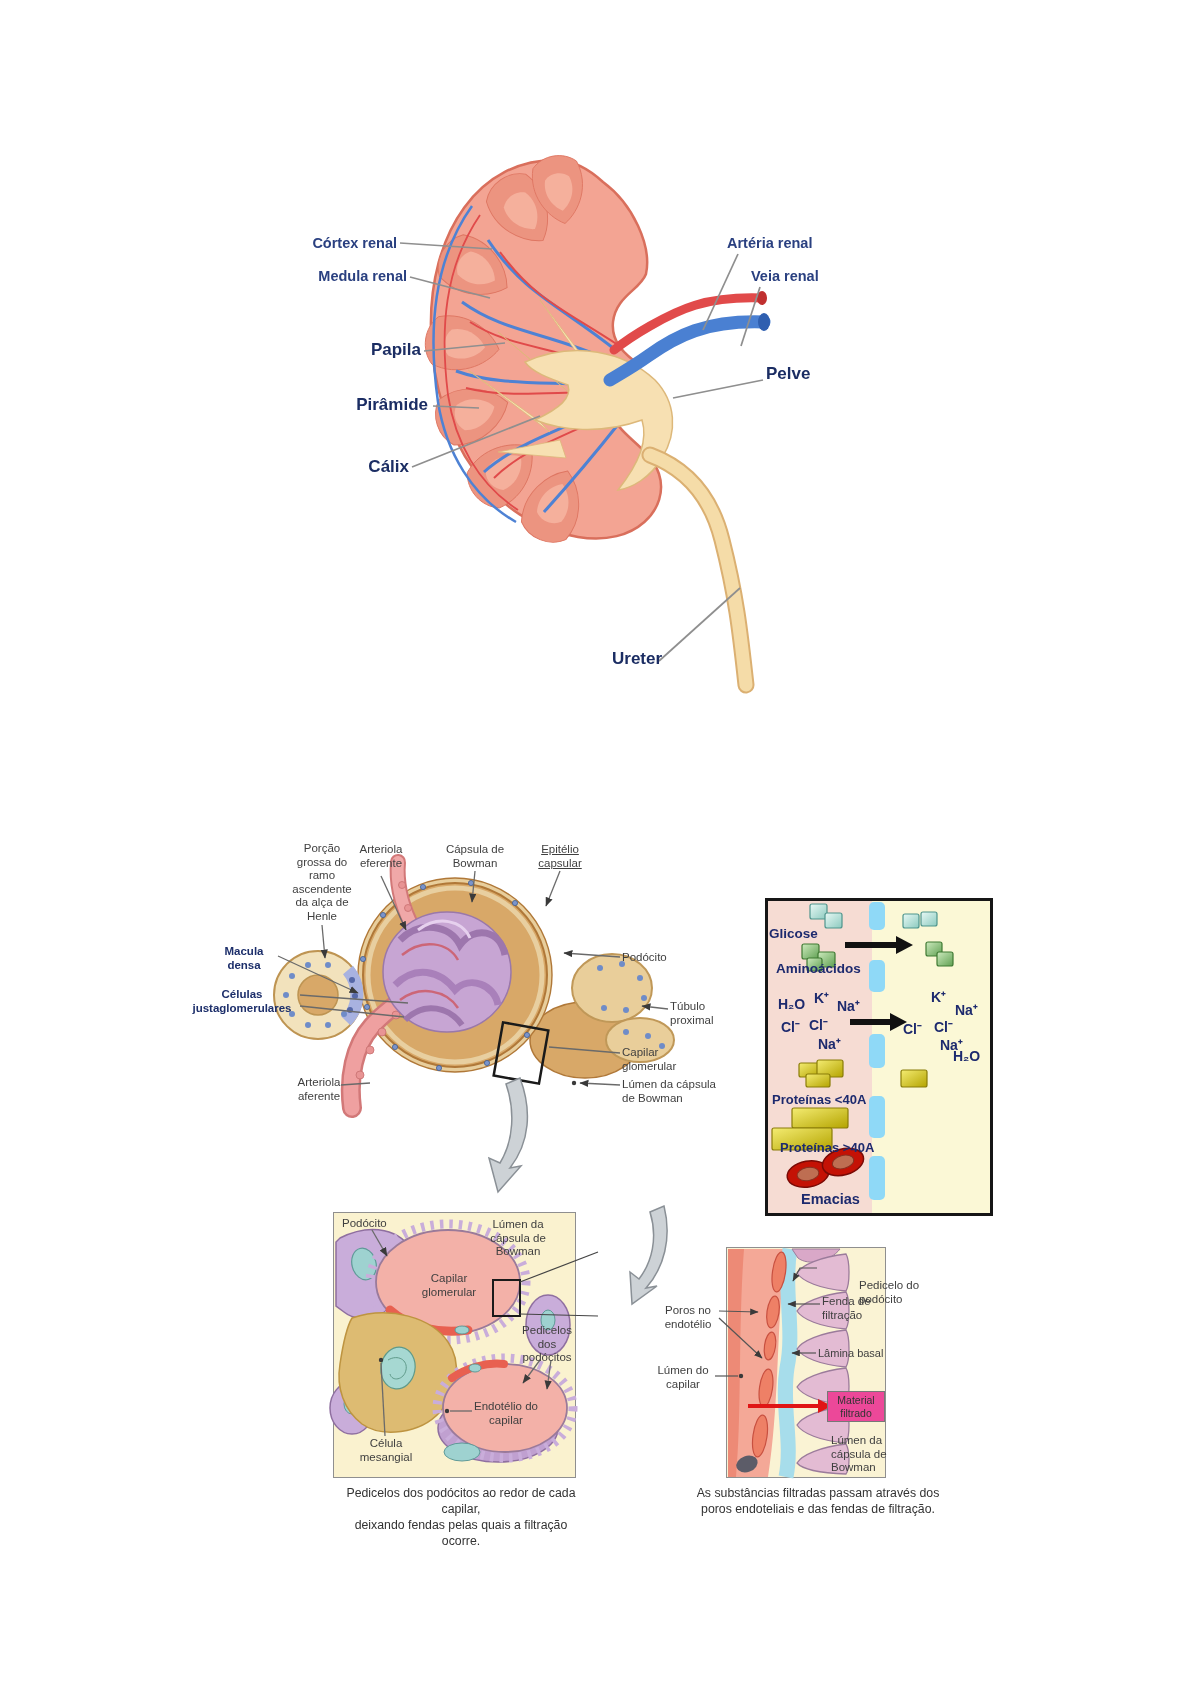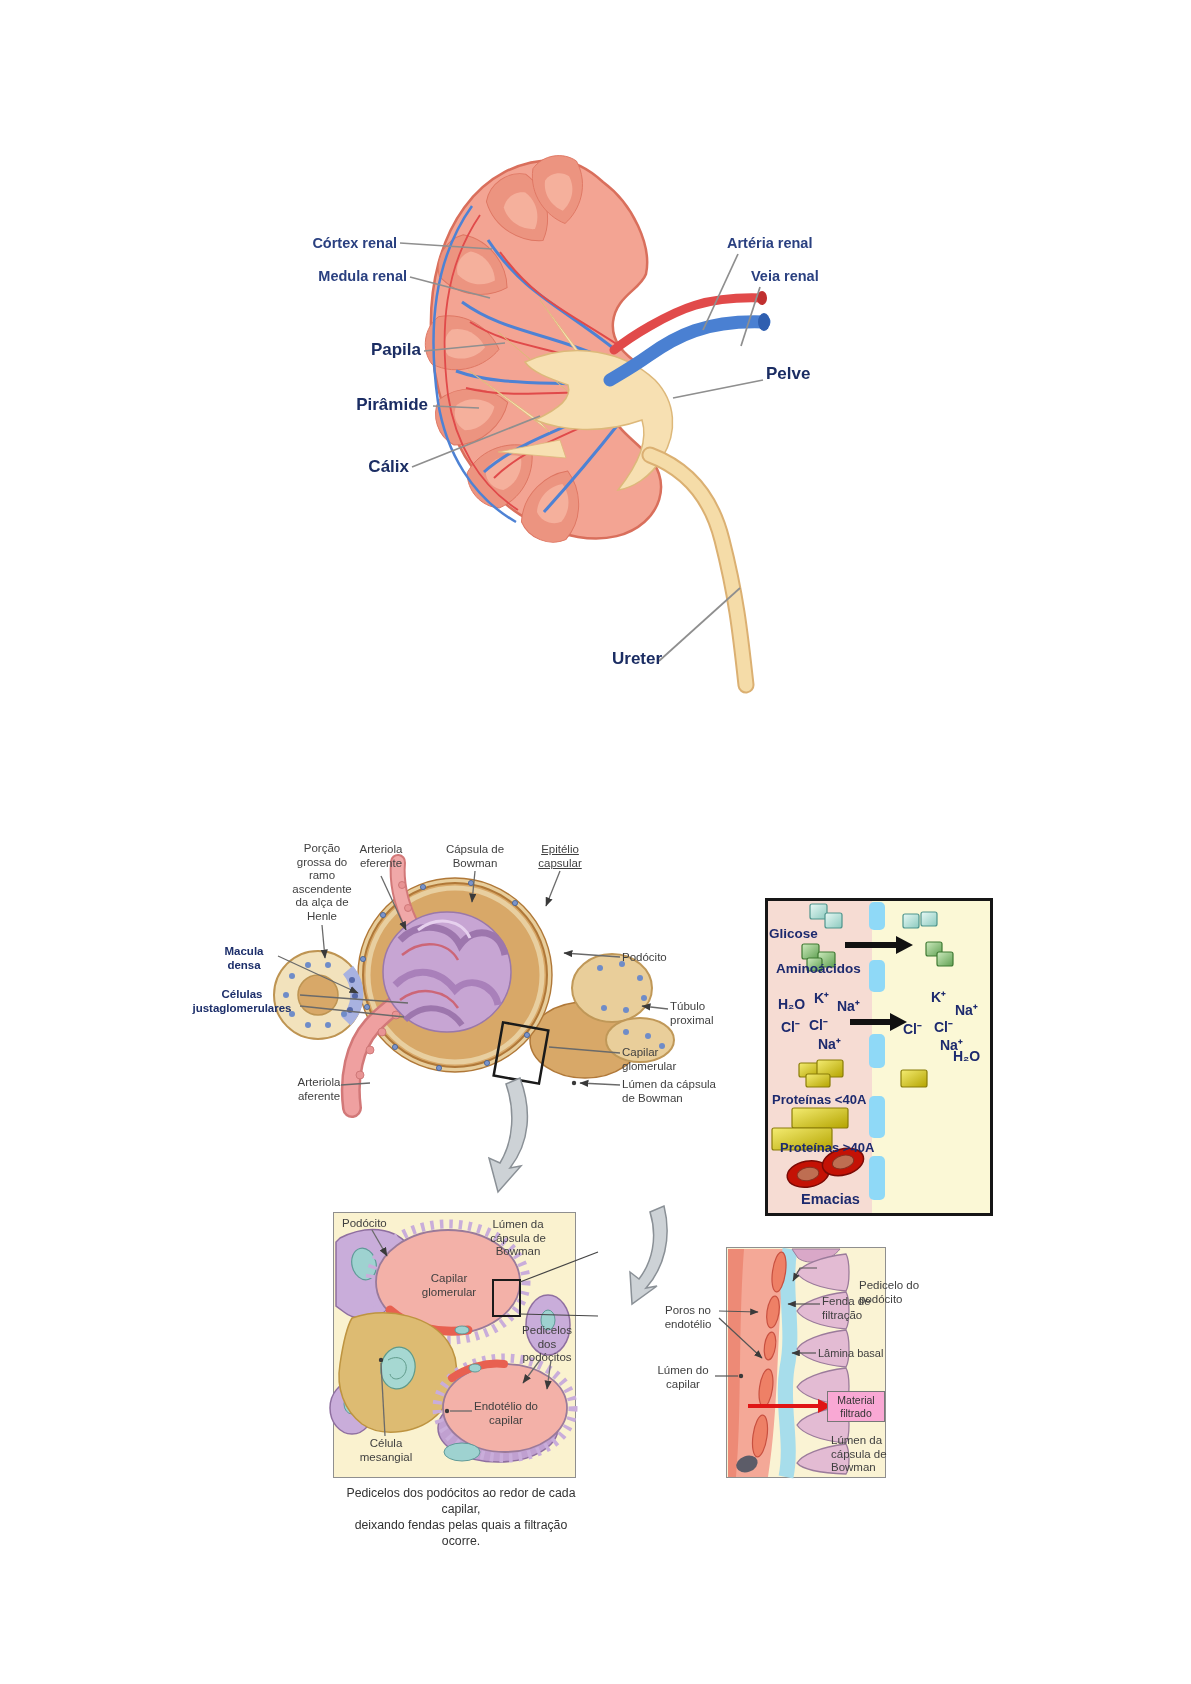--- a/index.html
+++ b/index.html
@@ -13,21 +13,21 @@
   .kB{position:absolute;font-size:17px;font-weight:bold;color:#1b2d63;line-height:1.1;}
   .panel{position:absolute;left:765px;top:898px;width:228px;height:318px;
          border:3px solid #161616;box-sizing:border-box;background:#fbf8d6;}
   .panel .pink{position:absolute;left:0;top:0;width:104px;height:100%;background:#f6dcd3;}
   .pT{position:absolute;font-weight:bold;color:#1d2a6e;font-size:13px;}
   .ion{position:absolute;font-weight:bold;color:#1d2a6e;font-size:14px;}
   .box{position:absolute;box-sizing:border-box;border:1.5px solid #8f8f8f;}
   .boxL{left:333px;top:1212px;width:243px;height:266px;background:#faf2cf;}
   .boxR{left:726px;top:1247px;width:160px;height:231px;background:#faf3d4;}
   .cap{position:absolute;font-size:12.3px;color:#333;line-height:1.3;}
-  .mat{position:absolute;left:827px;top:1391px;width:52px;background:#f9a8d4;
+  .mat{position:absolute;left:827px;top:1391px;width:52px;background:#ec4899;
        border:1.4px solid #777;font-size:10.5px;color:#333;text-align:center;
        padding:2px 2px;line-height:1.2;}
 </style>
 </head>
 <body>
 
 <div class="page">
 
   <div class="panel">
     <div class="pink"></div>
@@ -423,14 +423,18 @@
     <div>deixando fendas pelas quais a filtração ocorre.</div>
   </div>
 
   <div class="L" style="left:819px;top:1279px;width:64px;margin-left:40px;">Pedicelo do podócito</div>
   <div class="L" style="left:822px;top:1295px;width:56px;">Fenda de filtração</div>
   <div class="L" style="left:818px;top:1347px;white-space:nowrap;font-size:11px;">Lâmina basal</div>
   <div class="L c" style="left:658px;top:1304px;width:60px;">Poros no endotélio</div>
   <div class="L c" style="left:652px;top:1364px;width:62px;">Lúmen do capilar</div>
   <div class="mat">Material filtrado</div>
   <div class="L" style="left:831px;top:1434px;width:58px;">Lúmen da cápsula de Bowman</div>
+  <div class="cap" style="left:668px;top:1486px;width:300px;text-align:center;">
+    <div>As substâncias filtradas passam através dos</div>
+    <div>poros endoteliais e das fendas de filtração.</div>
+  </div>
 
 </div>
 
 </body></html>

